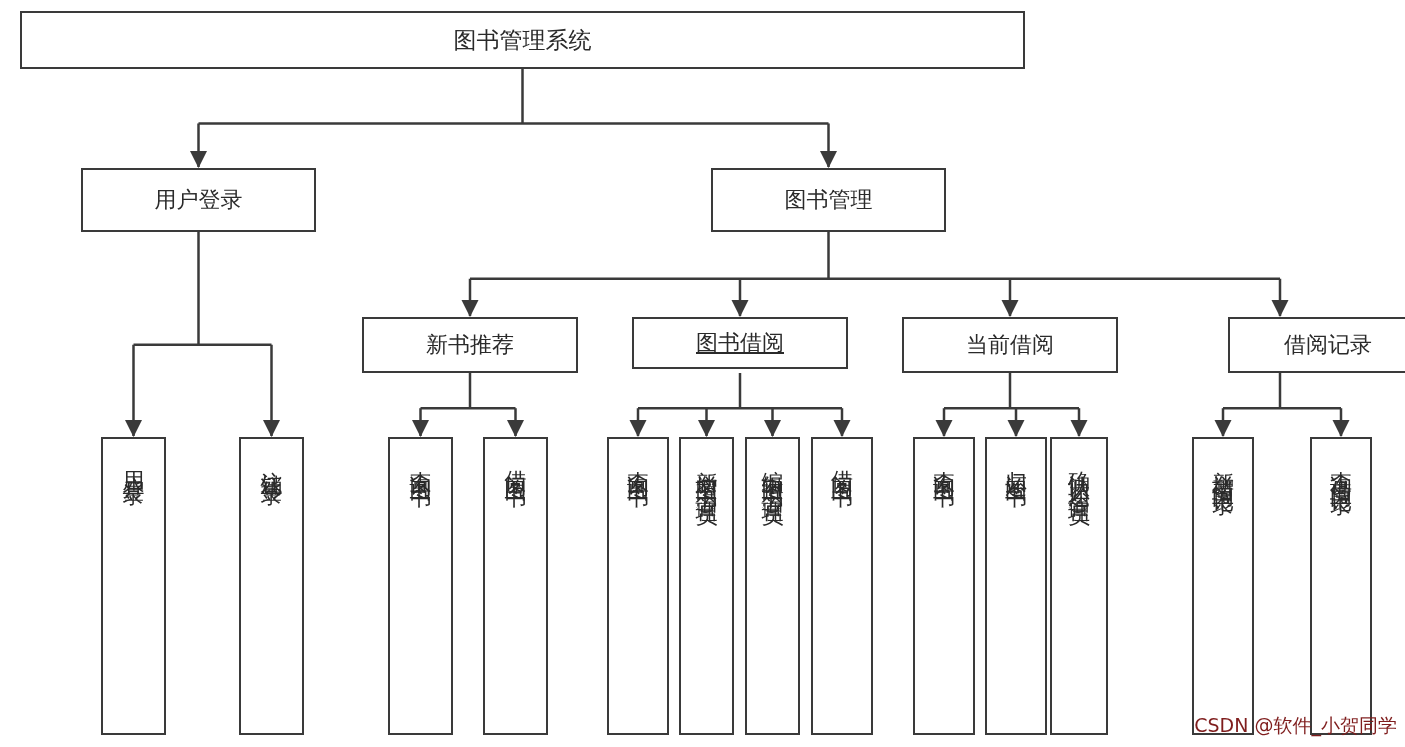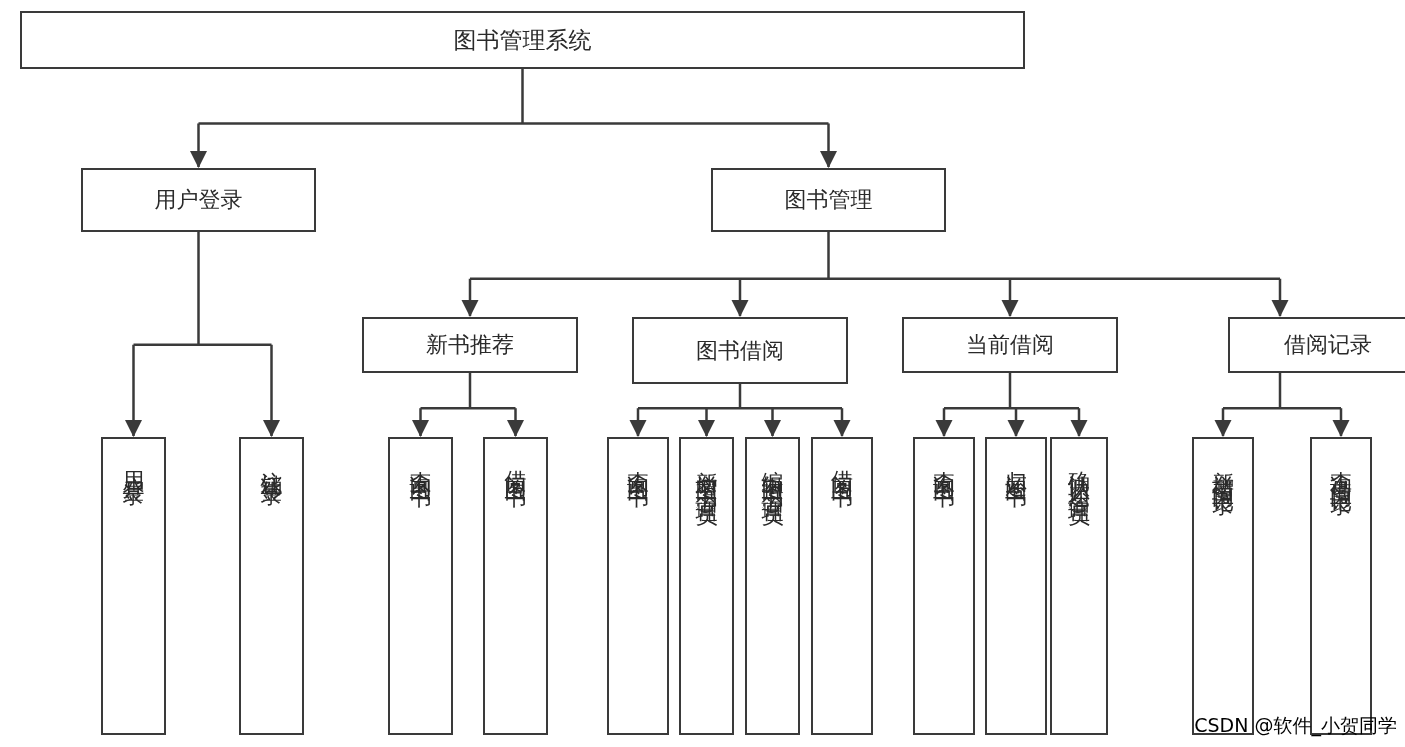--- a/index.html
+++ b/index.html
@@ -39,21 +39,21 @@
     white-space:nowrap;
     text-align:center;
   }
   .hlabel{white-space:nowrap;line-height:1;}
   svg#links{position:absolute;left:0;top:0;width:1405px;height:747px;z-index:1;}
   #watermark{
     position:absolute;
     right:8px;
     bottom:8px;
     font-size:19px;
-    color:#000000;
+    color:#7f1d1d;
     white-space:nowrap;
     z-index:3;
     font-family:"DejaVu Sans","Liberation Sans",sans-serif;
   }
 </style>
 </head>
 <body>
 
 <div id="canvas">
   <svg id="links" viewBox="0 0 1405 747">
@@ -105,21 +105,21 @@
       </div>
       <div class="node l2" style="left: 81px; top: 168px; width: 235px; height: 64px;">
         <span class="hlabel">用户登录</span>
       </div>
       <div class="node l2" style="left: 711px; top: 168px; width: 235px; height: 64px; text-align: right;">
         <span class="hlabel">图书管理</span>
       </div>
       <div class="node l3" style="left: 362px; top: 317px; width: 216px; height: 56px;">
         <span class="hlabel">新书推荐</span>
       </div>
-      <div class="node l3" style="left: 632px; top: 317px; width: 216px; height: 67px;">
+      <div class="node l3" style="left: 632px; top: 317px; width: 216px; height: 52px; text-decoration: underline;">
         <span class="hlabel">图书借阅</span>
       </div>
       <div class="node l3" style="left: 902px; top: 317px; width: 216px; height: 56px; text-align: right;">
         <span class="hlabel">当前借阅</span>
       </div>
       <div class="node l3" style="left: 1228px; top: 317px; width: 200px; height: 56px;">
         <span class="hlabel">借阅记录</span>
       </div>
       <div class="node leaf" style="left: 101px; top: 437px; width: 65px; height: 298px;">
         <span class="vlabel">用户登录</span>

